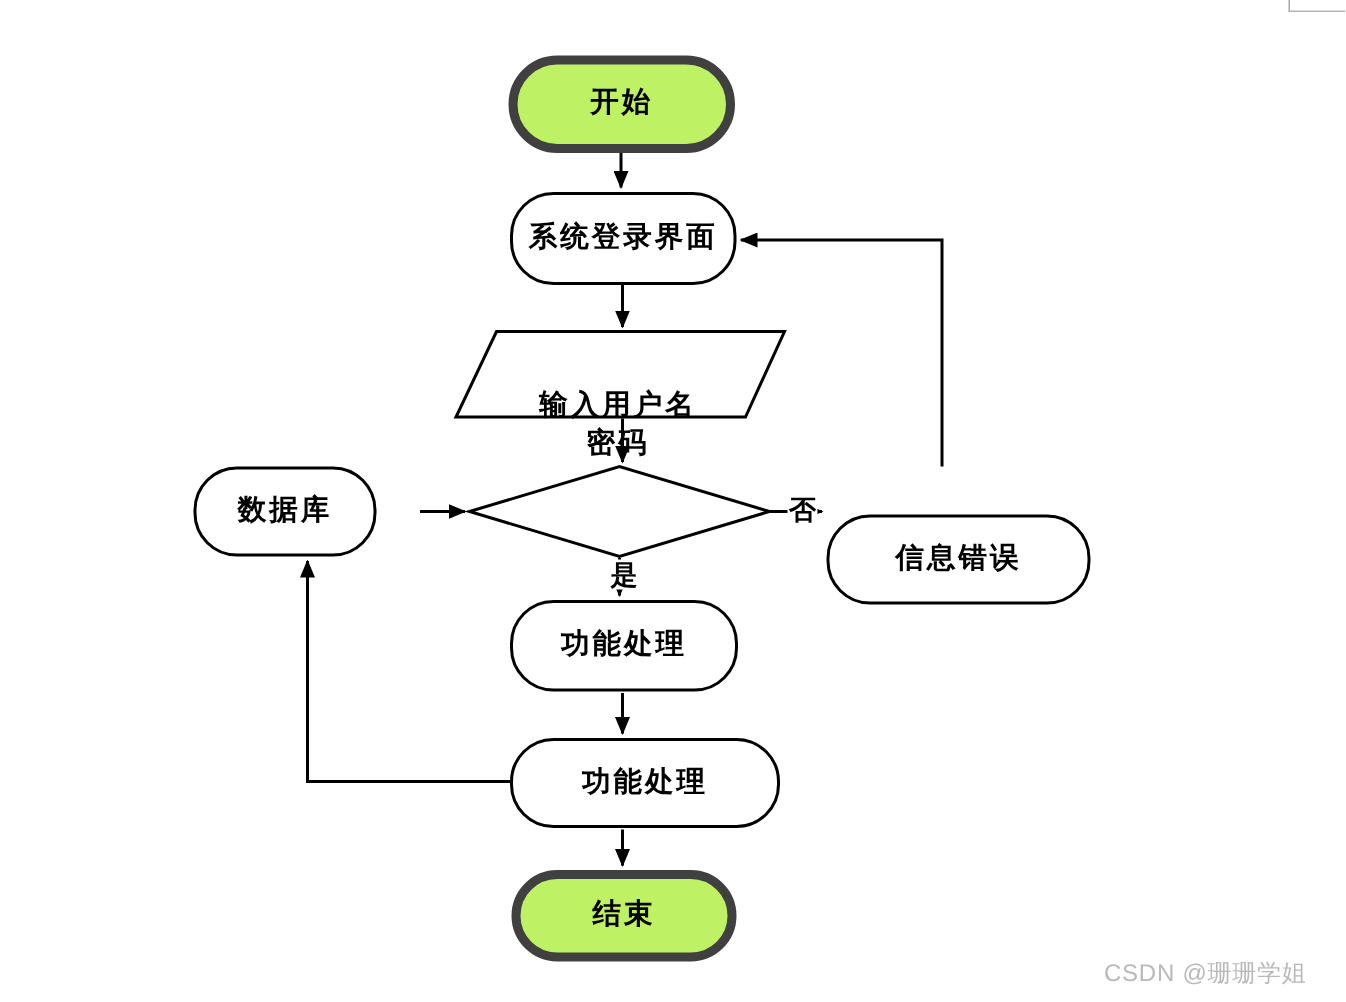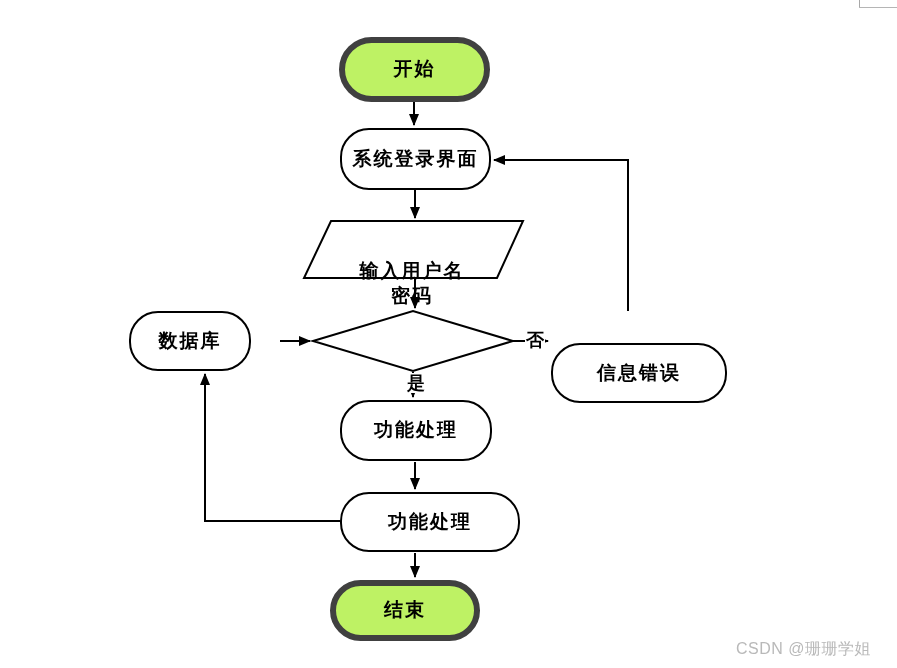--- a/index.html
+++ b/index.html
@@ -88,21 +88,21 @@
   </div>
 
   <div class="node rect" style="left:340px;top:400px;width:152px;height:61px;">
     <span>功能处理</span>
   </div>
 
   <div class="node rect" style="left:340px;top:492px;width:180px;height:60px;">
     <span>功能处理</span>
   </div>
 
-  <div class="node stadium" style="left:330px;top:580px;width:150px;height:61px;">
+  <div class="node stadium" style="left:341px;top:580px;width:150px;height:61px;">
     <span>结束</span>
   </div>
 
   <div class="edge-label" style="left:525px;top:330px;">否</div>
   <div class="edge-label" style="left:406px;top:373px;">是</div>
 
   <div class="corner-v"></div>
   <div class="corner-h"></div>
 
   <div class="watermark">CSDN @珊珊学姐</div>

